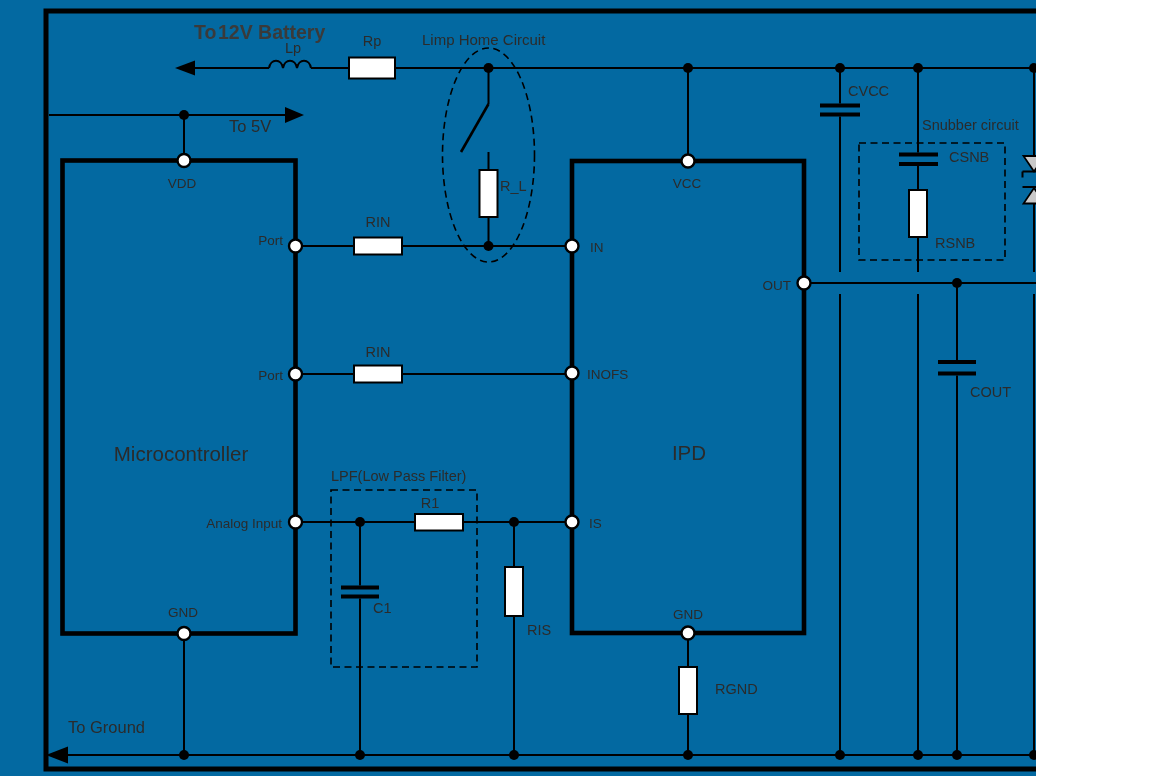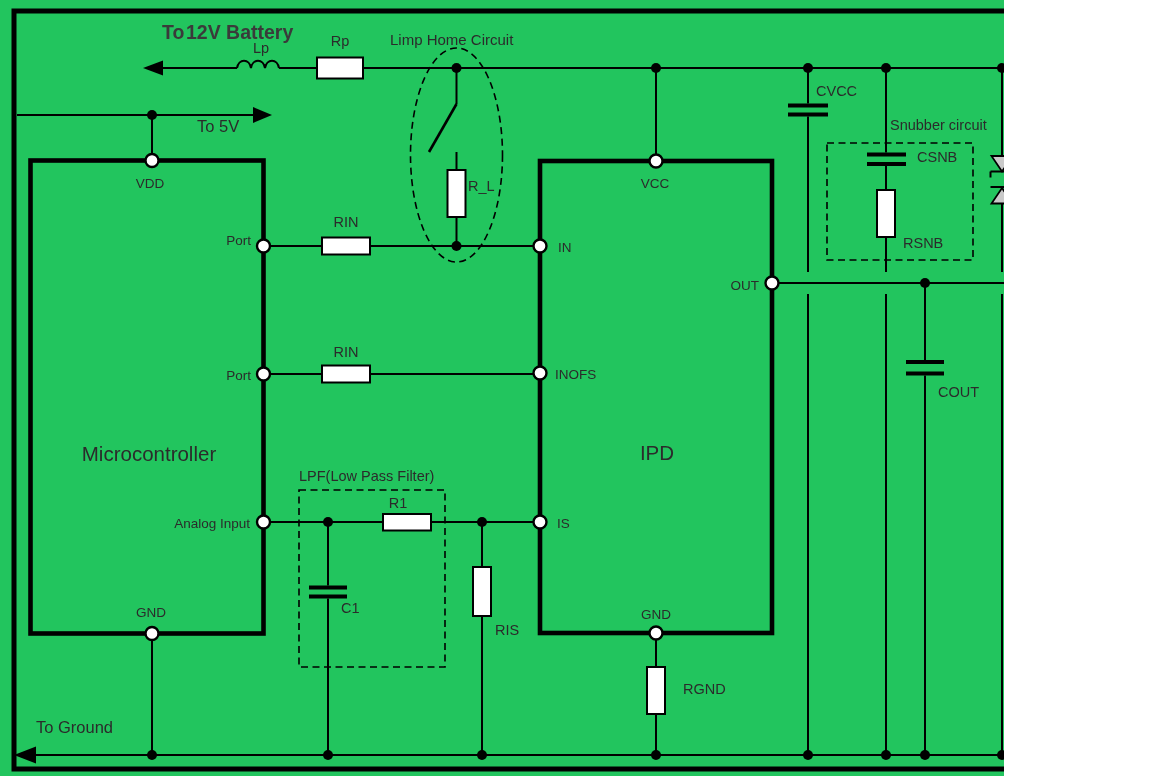--- a/index.html
+++ b/index.html
@@ -1,16 +1,16 @@
 <!DOCTYPE html>
 <html><head>
 <meta charset="utf-8">
 <style>
   html,body{margin:0;padding:0;background:#ffffff;}
-  .stage{position:relative;width:1004px;height:776px;background:#22c55e;overflow:hidden;}
+  .stage{position:relative;width:1004px;height:776px;background:#0369a1;overflow:hidden;padding-left:32px;}
   svg{display:block;}
   text{font-family:"Liberation Sans","DejaVu Sans",sans-serif;fill:#2b2b2b;}
   .t13{font-size:13.5px;}
   .t14{font-size:14.5px;}
   .t15{font-size:15px;}
   .t16{font-size:16.5px;}
   .t20{font-size:20.5px;}
   .t19b{font-size:19.5px;font-weight:bold;fill:#3a3a3a;}
   .wire{stroke:#000;stroke-width:2;fill:none;}
   .wire25{stroke:#000;stroke-width:2.6;fill:none;}

